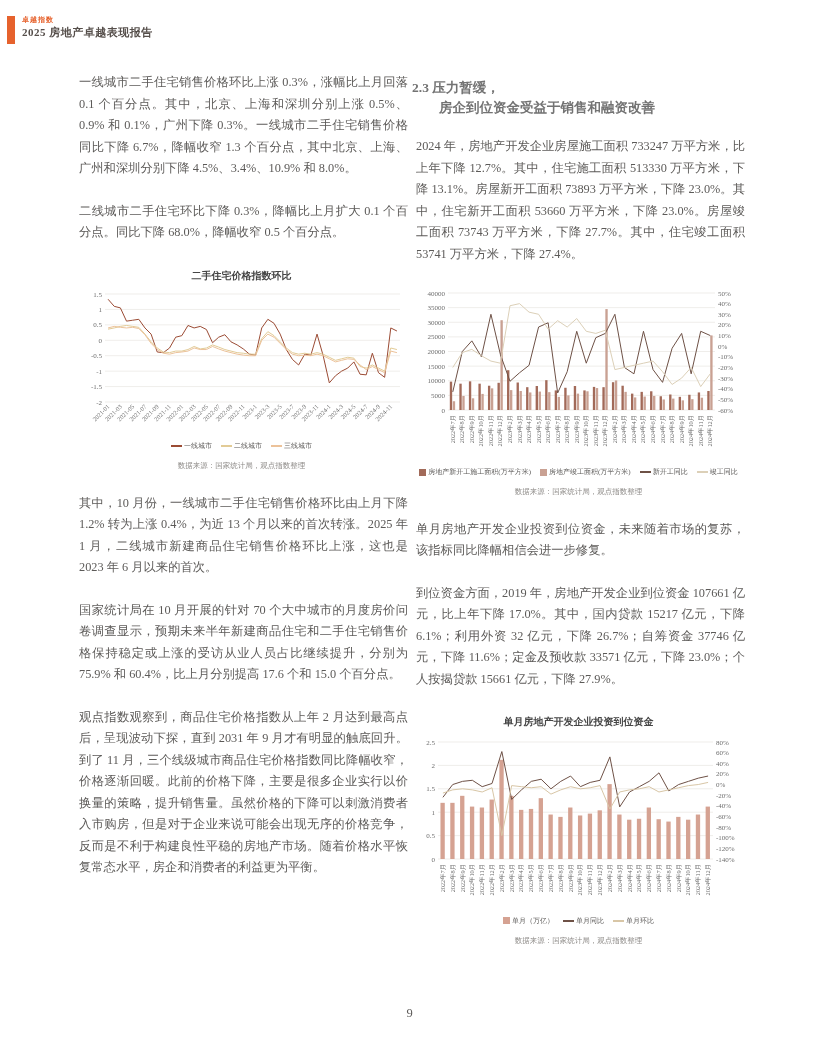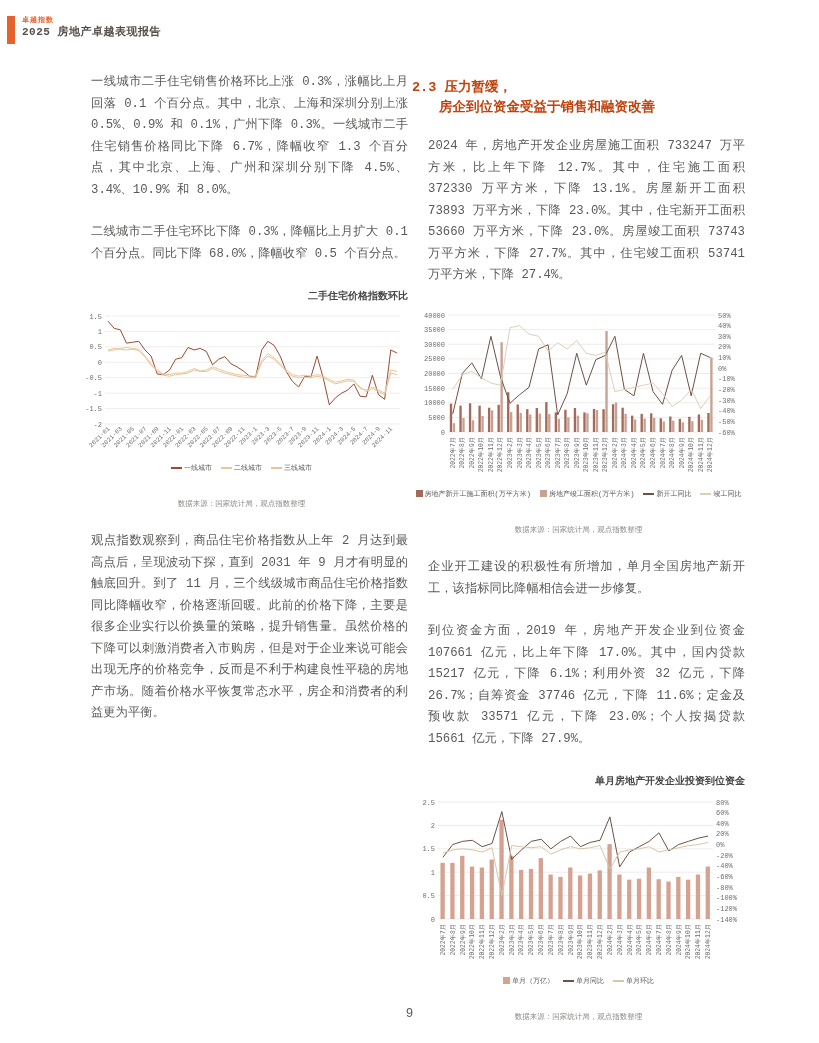--- a/index.html
+++ b/index.html
@@ -1,41 +1,41 @@
 <!DOCTYPE html>
 <html><head>
 <meta charset="utf-8">
 <style>
   html,body{margin:0;padding:0;background:#ffffff;}
   .page{position:relative;width:819px;height:1043px;background:#fff;overflow:hidden;
-        font-family:Liberation Mono, monospace;}
+        font-family:Liberation Serif, serif;}
   
   .brand{position:absolute;top:16px;left:7px;display:flex;align-items:flex-start;}
   .brand-bar{width:8px;height:28px;background:#E6622D;margin-right:7px;}
   .brand-small{font-size:7px;font-weight:bold;color:#E6622D;letter-spacing:1px;line-height:9px;}
   .brand-title{font-size:11px;font-weight:bold;color:#564F4B;line-height:14px;letter-spacing:.5px;}
   
   .col{position:absolute;top:72px;width:333px;font-size:12.3px;line-height:21.5px;
        color:#5c5a58;text-align:justify;}
   .col-left{left:75px;}
   .col-right{left:412px;}
-  .col p{margin:0 0 21px 16px;}
-  
-  .h23{color:#c2410c;font-weight:bold;font-size:13.5px;line-height:20px;margin:6px 0 18px 0;text-align:left;}
+  .col p{margin:0 0 21px 4px;}
+  
+  .h23{color:#737373;font-weight:bold;font-size:13.5px;line-height:20px;margin:6px 0 18px 0;text-align:left;}
   .h23 .l2{padding-left:27px;display:block;}
   
   figure{margin:2px 0 16px 0;text-align:center;}
-  .c-title{font-size:10px;font-weight:bold;color:#464646;margin-bottom:2px;text-align:right;}
+  .c-title{font-size:10px;font-weight:bold;color:#464646;margin-bottom:2px;}
   .c-plot{line-height:0;}
   .c-legend{display:flex;justify-content:center;align-items:center;gap:9px;
             font-size:7px;color:#5c5a58;line-height:10px;flex-wrap:nowrap;margin-top:1px;}
   .lg-item{display:inline-flex;align-items:center;white-space:nowrap;}
   .sw-bar{width:7px;height:7px;display:inline-block;margin-right:2px;}
   .sw-line{width:11px;height:2px;display:inline-block;margin-right:2px;}
-  .c-source{font-size:7.5px;color:#8d8a87;margin-top:21px;}
+  .c-source{font-size:7.5px;color:#8d8a87;margin-top:4px;}
   
   .page-num{position:absolute;left:0;right:0;bottom:22px;text-align:center;
             font-size:12.5px;color:#5c5a58;}
 </style>
 </head>
 <body>
 
 <div class="page">
 
   <div class="brand">
@@ -107,31 +107,33 @@
             <span>二线城市</span>
           </span>
           <span class="lg-item">
             <span class="sw-line" style="background: rgb(236, 194, 154);"></span>
             <span>三线城市</span>
           </span>
         </div>
       <div class="c-source">数据来源：国家统计局，观点指数整理</div>
     </figure>
 
+    <p>其中，10 月份，一线城市二手住宅销售价格环比由上月下降 1.2% 转为上涨 0.4%，为近 13 个月以来的首次转涨。2025 年 1 月，二线城市新建商品住宅销售价格环比上涨，这也是 2023 年 6 月以来的首次。</p>
+    <p>国家统计局在 10 月开展的针对 70 个大中城市的月度房价问卷调查显示，预期未来半年新建商品住宅和二手住宅销售价格保持稳定或上涨的受访从业人员占比继续提升，分别为 75.9% 和 60.4%，比上月分别提高 17.6 个和 15.0 个百分点。</p>
     <p>观点指数观察到，商品住宅价格指数从上年 2 月达到最高点后，呈现波动下探，直到 2031 年 9 月才有明显的触底回升。到了 11 月，三个线级城市商品住宅价格指数同比降幅收窄，价格逐渐回暖。此前的价格下降，主要是很多企业实行以价换量的策略，提升销售量。虽然价格的下降可以刺激消费者入市购房，但是对于企业来说可能会出现无序的价格竞争，反而是不利于构建良性平稳的房地产市场。随着价格水平恢复常态水平，房企和消费者的利益更为平衡。</p>
   </div>
 
   <div class="col col-right">
 
     <div class="h23">
       <span>2.3 压力暂缓，</span>
       <span class="l2">房企到位资金受益于销售和融资改善</span>
     </div>
 
-    <p>2024 年，房地产开发企业房屋施工面积 733247 万平方米，比上年下降 12.7%。其中，住宅施工面积 372330 万平方米，下降 13.1%。房屋新开工面积 73893 万平方米，下降 23.0%。其中，住宅新开工面积 53660 万平方米，下降 23.0%。房屋竣工面积 73743 万平方米，下降 27.7%。其中，住宅竣工面积 53741 万平方米，下降 27.4%。</p>
+    <p>2024 年，房地产开发企业房屋施工面积 733247 万平方米，比上年下降 12.7%。其中，住宅施工面积 513330 万平方米，下降 13.1%。房屋新开工面积 73893 万平方米，下降 23.0%。其中，住宅新开工面积 53660 万平方米，下降 23.0%。房屋竣工面积 73743 万平方米，下降 27.7%。其中，住宅竣工面积 53741 万平方米，下降 27.4%。</p>
 
     <figure>
       <div class="c-plot"><svg width="333" height="180">
             <line x1="36" y1="124" x2="303" y2="124" stroke="#e8e5e1" stroke-width="0.7"></line>
             <text x="33" y="126.5" text-anchor="end" font-size="7" fill="#6e6e6e">0</text>
             <line x1="36" y1="109.375" x2="303" y2="109.375" stroke="#e8e5e1" stroke-width="0.7"></line>
             <text x="33" y="111.875" text-anchor="end" font-size="7" fill="#6e6e6e">5000</text>
             <line x1="36" y1="94.75" x2="303" y2="94.75" stroke="#e8e5e1" stroke-width="0.7"></line>
             <text x="33" y="97.25" text-anchor="end" font-size="7" fill="#6e6e6e">10000</text>
             <line x1="36" y1="80.125" x2="303" y2="80.125" stroke="#e8e5e1" stroke-width="0.7"></line>
@@ -259,21 +261,21 @@
             <span>新开工同比</span>
           </span>
           <span class="lg-item">
             <span class="sw-line" style="background: rgb(220, 208, 184);"></span>
             <span>竣工同比</span>
           </span>
         </div>
       <div class="c-source">数据来源：国家统计局，观点指数整理</div>
     </figure>
 
-    <p>企业开工建设的积极性有所增加，单月全国房地产新开工，该指标同比降幅相信会进一步修复。</p>
+    <p>单月房地产开发企业投资到位资金，未来随着市场的复苏，该指标同比降幅相信会进一步修复。</p>
     <p>到位资金方面，2019 年，房地产开发企业到位资金 107661 亿元，比上年下降 17.0%。其中，国内贷款 15217 亿元，下降 6.1%；利用外资 32 亿元，下降 26.7%；自筹资金 37746 亿元，下降 11.6%；定金及预收款 33571 亿元，下降 23.0%；个人按揭贷款 15661 亿元，下降 27.9%。</p>
 
     <figure>
       <div class="c-title">单月房地产开发企业投资到位资金</div>
       <div class="c-plot"><svg width="333" height="180">
             <line x1="26" y1="124" x2="301" y2="124" stroke="#e8e5e1" stroke-width="0.7"></line>
             <text x="23" y="126.5" text-anchor="end" font-size="7" fill="#6e6e6e">0</text>
             <line x1="26" y1="100.60000000000001" x2="301" y2="100.60000000000001" stroke="#e8e5e1" stroke-width="0.7"></line>
             <text x="23" y="103.10000000000001" text-anchor="end" font-size="7" fill="#6e6e6e">0.5</text>
             <line x1="26" y1="77.2" x2="301" y2="77.2" stroke="#e8e5e1" stroke-width="0.7"></line>

